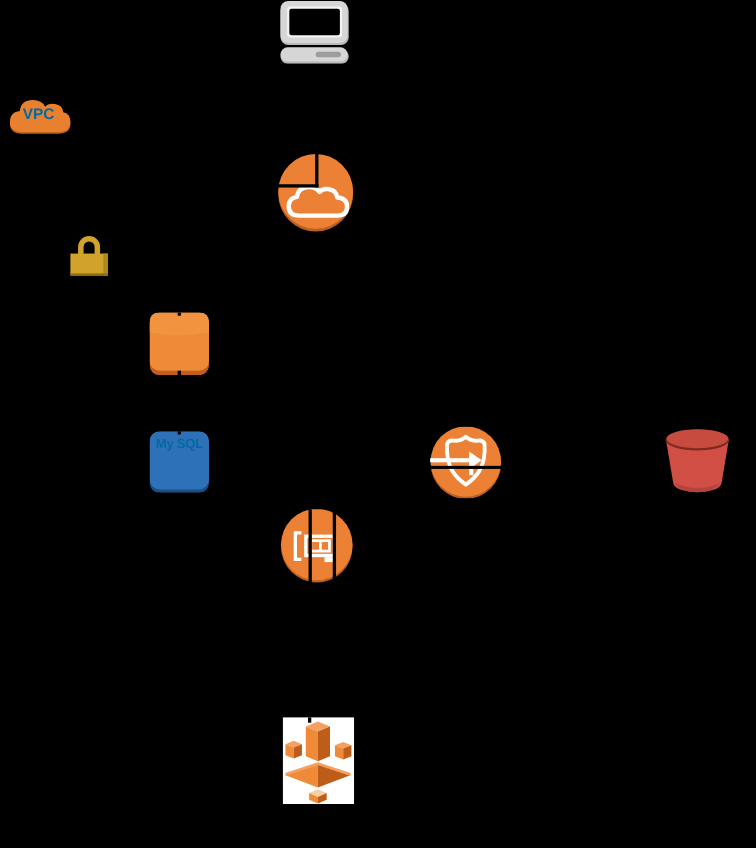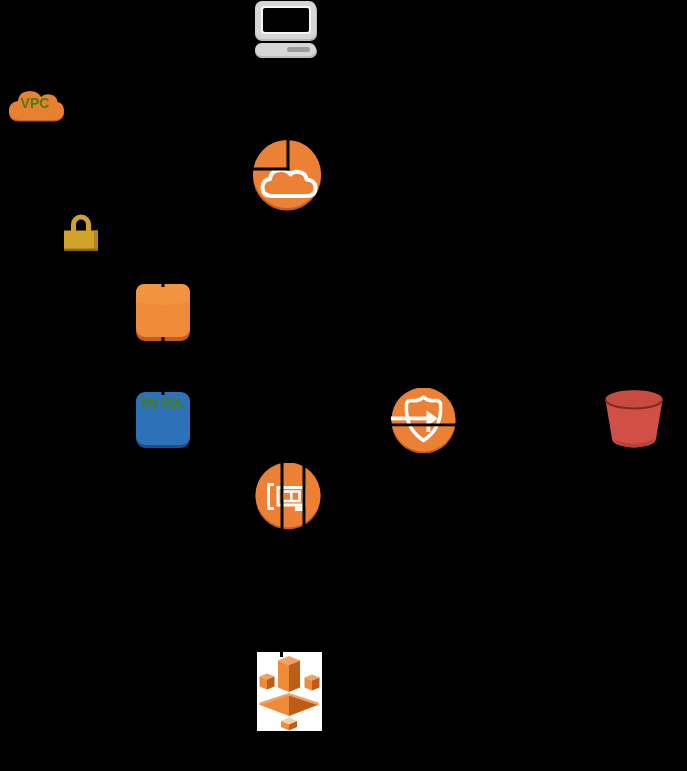--- a/index.html
+++ b/index.html
@@ -2,21 +2,21 @@
 <html><head>
 <meta charset="utf-8">
 <style>
   html,body{margin:0;padding:0;background:#000;}
   #canvas{
     position:relative;width:687px;height:771px;background:#000000;
     overflow:hidden;font-family:"Liberation Sans",sans-serif;
   }
   .node{position:absolute;}
   .icon-label{
-    position:absolute;color:#4d7c0f;font-weight:bold;text-align:center;
+    position:absolute;color:#0369a1;font-weight:bold;text-align:center;
     font-family:"Liberation Sans",sans-serif;white-space:nowrap;
   }
   #vpc-label{left:10px;top:12px;width:38px;font-size:14px;letter-spacing:0px;}
   #mysql-label{left:0;top:4px;width:54px;font-size:12px;letter-spacing:-0.3px;}
   svg{display:block;}
 </style>
 </head>
 <body>
 
 <div id="canvas">

